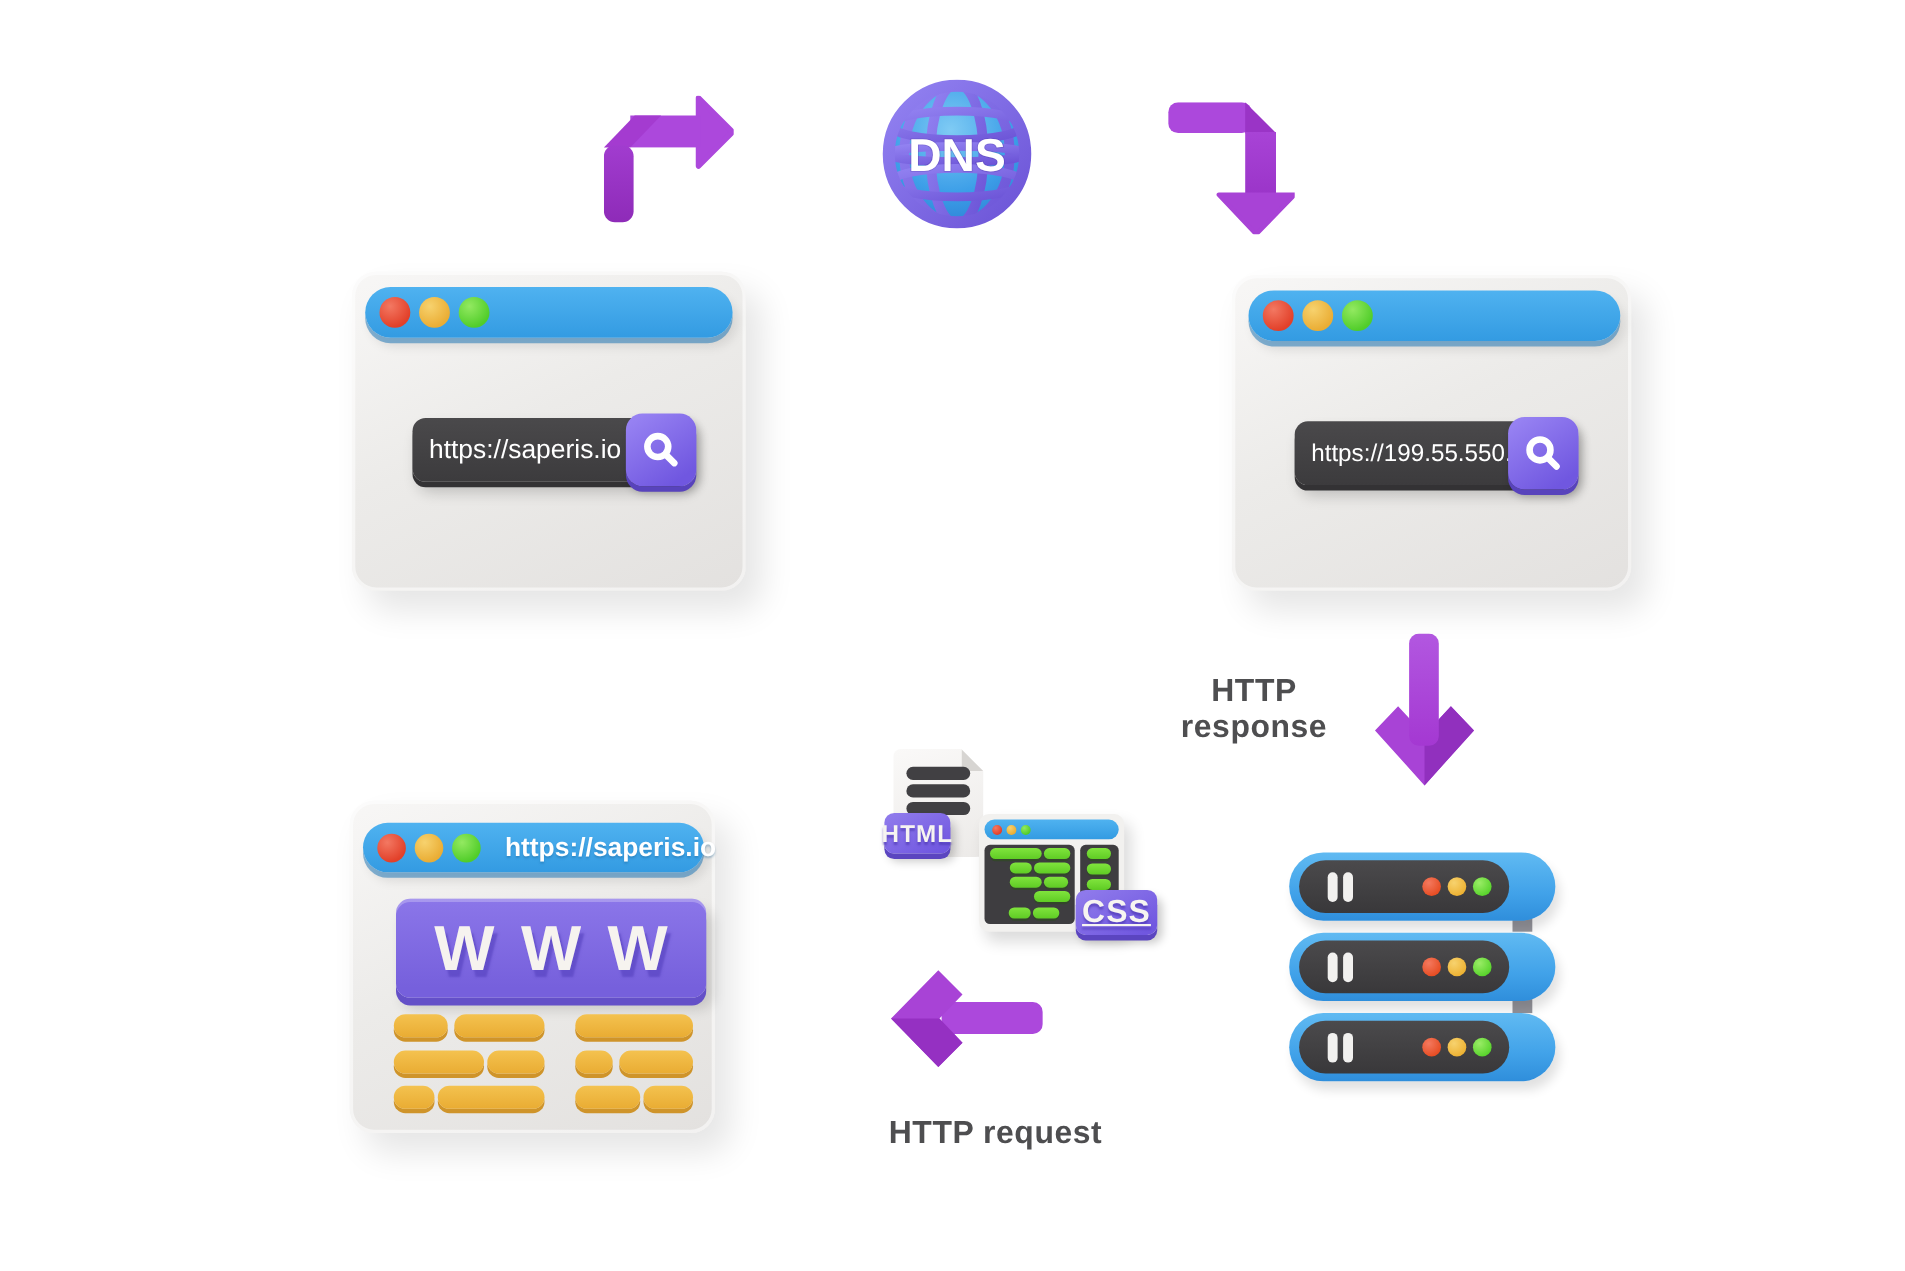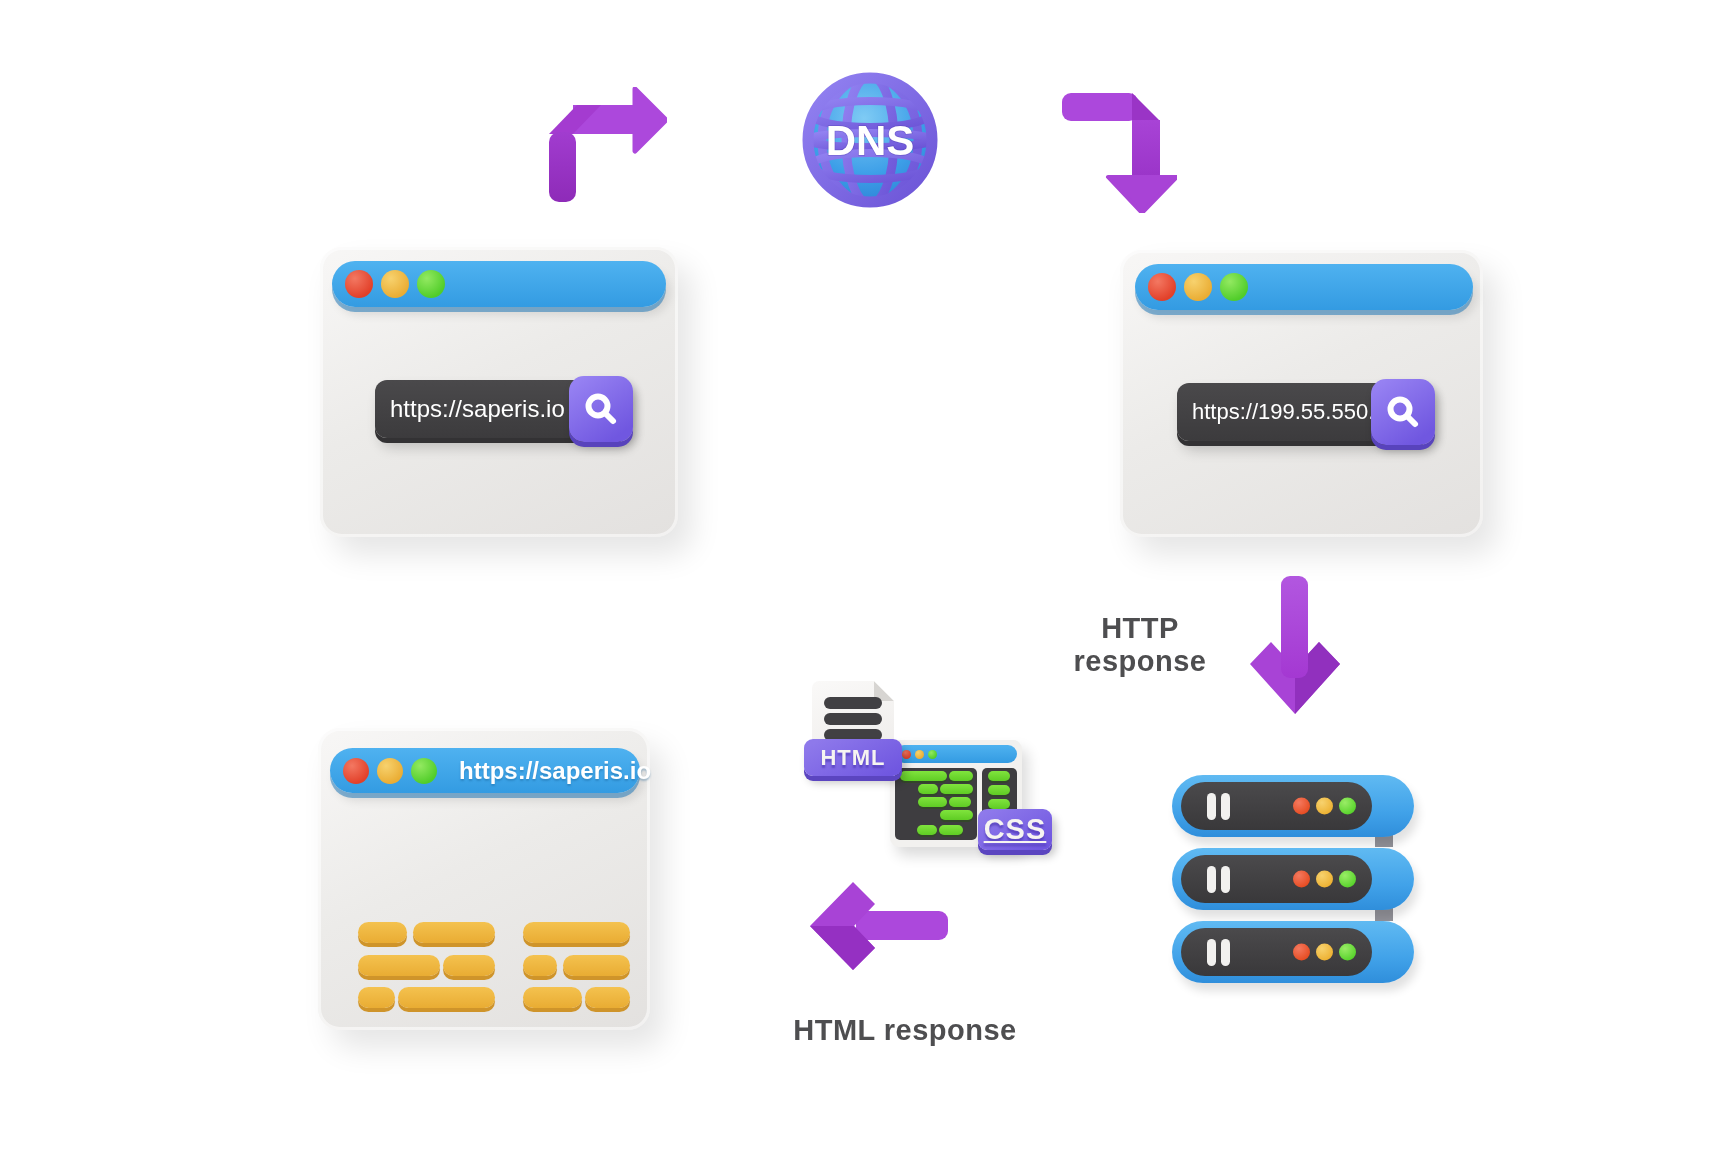--- a/index.html
+++ b/index.html
@@ -238,21 +238,21 @@
       </div>
     </div>
   </div>
 
   <div class="doc" style="left:812px;top:681px;width:82px;height:98px;">
     <span class="fold"></span>
     <span class="doc-line" style="top:16px;"></span>
     <span class="doc-line" style="top:32px;"></span>
     <span class="doc-line" style="top:48px;"></span>
   </div>
-  <div class="badge" style="left:804px;top:739px;width:98px;height:37px;font-size:22px;">HTML</div>
+  <div class="badge" style="left:804px;top:739px;width:60px;height:37px;font-size:22px;">HTML</div>
 
   <div class="code-window" style="left:890px;top:740px;width:132px;height:107px;">
     <div class="cw-bar">
       <i class="light red" style="width:9px;height:9px;"></i>
       <i class="light yellow" style="width:9px;height:9px;"></i>
       <i class="light green" style="width:9px;height:9px;"></i>
     </div>
     <div class="cw-panel" style="left:5px;top:28px;width:82px;height:72px;">
       <span class="gpill" style="left:5px;top:3px;width:47px;"></span>
       <span class="gpill" style="left:54px;top:3px;width:24px;"></span>
@@ -272,30 +272,33 @@
       <span class="gpill" style="left:6px;top:59px;width:22px;"></span>
     </div>
   </div>
   <div class="badge" style="left:978px;top:809px;width:74px;height:41px;font-size:29px;text-decoration:underline;">CSS</div>
 
   <svg class="abs" style="left:808px;top:880px;" width="140" height="92" viewBox="0 0 140 92">
     <rect x="48" y="31" width="92" height="29" rx="9" fill="#AC48DC"></rect>
     <path d="M2,46 L45,2 L67,24 L46,46 L67,68 L45,90 Z" fill="#A843D6"></path>
     <path d="M2,46 L46,46 L67,68 L45,90 Z" fill="#9530C2"></path>
   </svg>
-  <div class="flow-label" style="left:785px;top:1014px;width:240px;">HTML response</div>
+  <div class="flow-label" style="left:785px;top:1014px;width:240px;">HTTP request</div>
 
   <div class="browser" style="left:318px;top:728px;width:332px;height:302px;">
     <div class="titlebar" style="left:12px;top:20px;width:310px;height:45px;">
       <div class="lights">
         <span class="light small red"></span>
         <span class="light small yellow"></span>
         <span class="light small green"></span>
       </div>
       <span class="bar-url">https://saperis.io</span>
+    </div>
+    <div class="www-banner" style="left:42px;top:89px;width:282px;height:90px;">
+      <span class="www-text">WWW</span>
     </div>
     <span class="ypill" style="left:40px;top:194px;width:49px;"></span>
     <span class="ypill" style="left:95px;top:194px;width:82px;"></span>
     <span class="ypill" style="left:205px;top:194px;width:107px;"></span>
     <span class="ypill" style="left:40px;top:227px;width:82px;"></span>
     <span class="ypill" style="left:125px;top:227px;width:52px;"></span>
     <span class="ypill" style="left:205px;top:227px;width:34px;"></span>
     <span class="ypill" style="left:245px;top:227px;width:67px;"></span>
     <span class="ypill" style="left:40px;top:259px;width:37px;"></span>
     <span class="ypill" style="left:80px;top:259px;width:97px;"></span>

